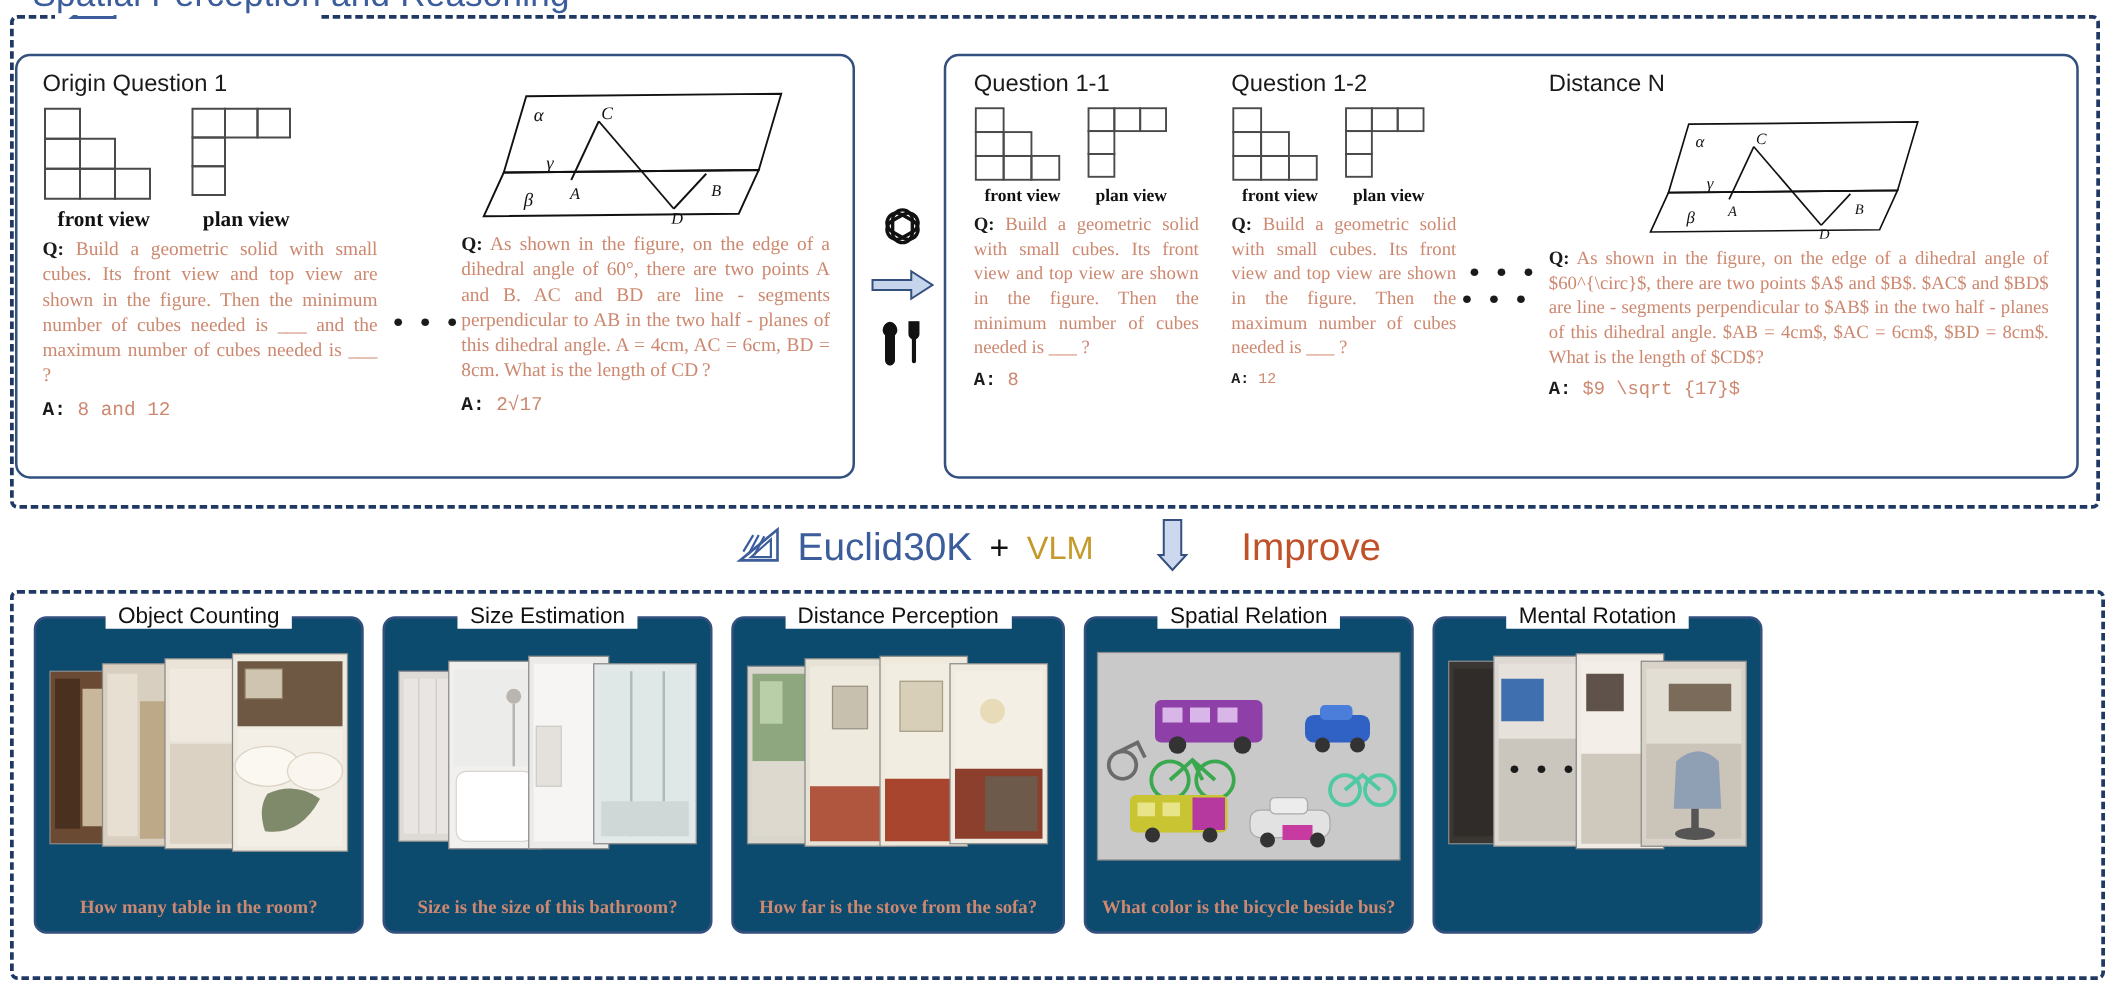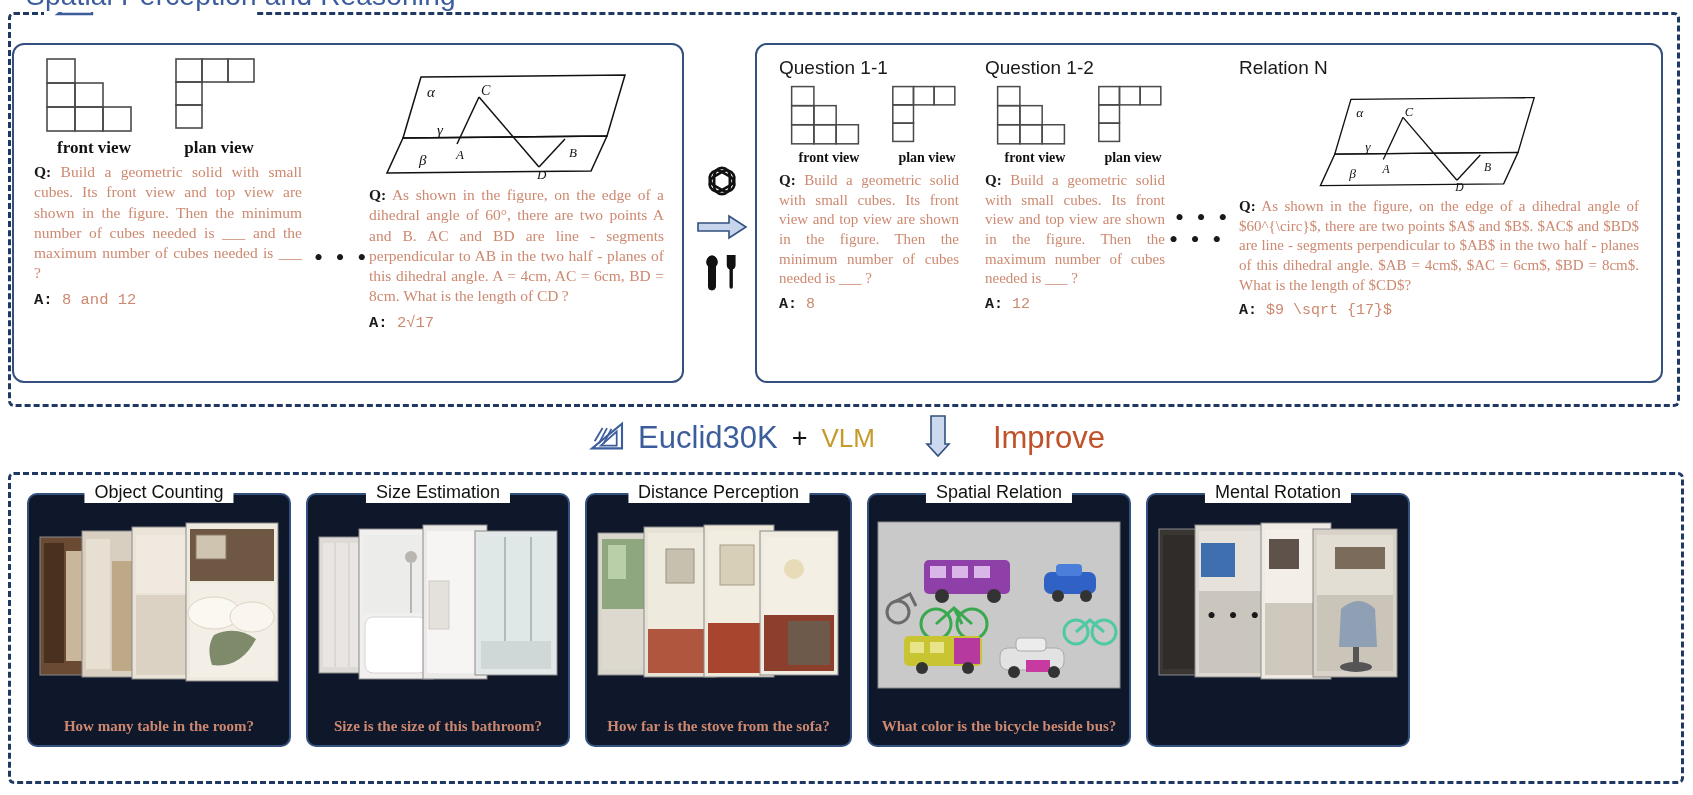--- a/index.html
+++ b/index.html
@@ -40,21 +40,21 @@
   .panel-left  { left: 12px;  top: 43px; width: 672px; height: 340px; }
   .panel-right { left: 755px; top: 43px; width: 908px; height: 340px; }
 
   .qcol { position: absolute; top: 12px; }
   .qtitle {
     font-size: 19px; color: #1a1a1a; font-weight: 400;
     font-family: "Liberation Sans", sans-serif;
     margin-bottom: 6px; white-space: nowrap;
   }
   .figrow { display: flex; align-items: flex-end; gap: 20px; margin-bottom: 2px; }
-  .figbox { display: flex; flex-direction: column; align-items: center; margin-left: 11px; }
+  .figbox { display: flex; flex-direction: column; align-items: center; }
   .figcap {
     font-family: "Liberation Serif", serif;
     font-weight: 700; color: #111; margin-top: 3px;
   }
   .qtext {
     font-family: "Liberation Serif", serif;
     color: #cd8870;
     text-align: justify;
     line-height: 1.31;
   }
@@ -93,21 +93,21 @@
     width: 1676px; height: 312px;
     border: 3px dashed #1f3864; border-radius: 6px;
   }
   .legend-bottom { left: 16px; top: -20px; }
   .legend-bottom .legend-title { font-size: 28px; }
   
   .cards { position: absolute; left: 16px; top: 18px; display: flex; gap: 15px; }
   .card {
     width: 264px; height: 254px;
     border: 2px solid #33507e; border-radius: 10px;
-    position: relative; background: #0f172a; padding-left: 20px;
+    position: relative; background: #0c4a6e; padding-left: 20px;
   }
   .card.wide { width: 267px; }
   .card-title {
     position: absolute; top: -13px; left: 50%; transform: translateX(-50%);
     background: #fff; padding: 0 10px; white-space: nowrap;
     font-size: 18px; color: #111;
     font-family: "Liberation Sans", sans-serif;
   }
   .card-imgs {
     position: absolute; top: 22px; left: 0; right: 0; height: 175px;
@@ -138,20 +138,21 @@
       <line x1="12" y1="25" x2="21" y2="8" stroke="#3c5d9c" stroke-width="2"></line>
       <line x1="17" y1="26" x2="26" y2="9" stroke="#3c5d9c" stroke-width="2"></line>
     </svg>
   </span>
   <span class="legend-title">Euclid30K</span>
 </div>
 
 <div class="panel panel-left">
 
   <div class="qcol" style="left:20px; width:268px;">
+    <div class="qtitle">Origin Question 1</div>
     <div class="figrow">
       <div class="figbox">
         <svg width="98" height="78" viewBox="0 0 98 78">
           <g fill="none" stroke="#4a4a4a" stroke-width="1.6">
             <rect x="2" y="2" width="28" height="24"></rect>
             <rect x="2" y="26" width="28" height="24"></rect>
             <rect x="30" y="26" width="28" height="24"></rect>
             <rect x="2" y="50" width="28" height="24"></rect>
             <rect x="30" y="50" width="28" height="24"></rect>
             <rect x="58" y="50" width="28" height="24"></rect>
@@ -316,31 +317,31 @@
             <rect x="2" y="48" width="26" height="23"></rect>
           </g>
         </svg>
         <span class="figcap" style="font-size:14px">plan view</span>
       </div>
     </div>
     <div class="qtext" style="font-size:15px; margin-top:5px">
       <span class="ql">Q:</span>
       <span>Build a geometric solid with small cubes. Its front view and top view are shown in the figure. Then the maximum number of cubes needed is ___ ?</span>
     </div>
-    <div class="atext" style="font-size:15px">
+    <div class="atext" style="font-size:12px">
       <span class="al">A:</span>
       <span>12</span>
     </div>
   </div>
 
   <div class="ellipsis-dots" style="left:418px; top:158px;">• • •</div>
   <div class="ellipsis-dots" style="left:412px; top:180px;">• • •</div>
 
   <div class="qcol" style="left:482px; width:400px;">
-    <div class="qtitle">Relation N</div>
+    <div class="qtitle">Distance N</div>
     <div style="margin:4px 0 2px 66px;">
       <svg width="250" height="106" viewBox="0 0 260 118">
         <g fill="none" stroke="#111" stroke-width="1.5">
           <path d="M42 16 L246 14 L228 75 L24 77 Z"></path>
           <path d="M24 77 L228 75 L212 110 L8 112 Z"></path>
           <line x1="100" y1="36" x2="78" y2="83"></line>
           <line x1="100" y1="36" x2="160" y2="106"></line>
           <line x1="160" y1="106" x2="186" y2="78"></line>
         </g>
         <g font-family="'Liberation Serif',serif" font-style="italic" font-size="15" fill="#111">

